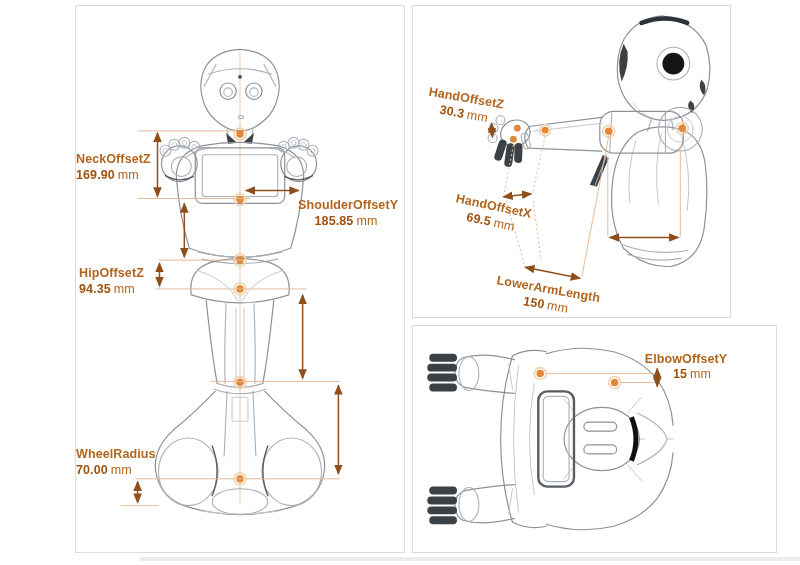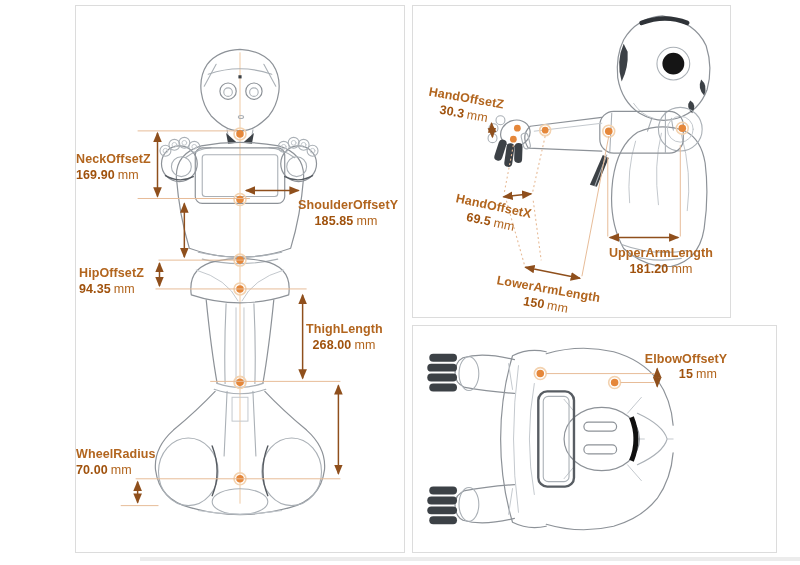--- a/index.html
+++ b/index.html
@@ -14,21 +14,21 @@
 
   
   .meas{position:absolute;color:#b2651e;font-size:12.5px;line-height:15.5px;
         font-weight:600;letter-spacing:.1px;}
   .meas .m-name{display:block;white-space:nowrap;}
   .meas .m-val{display:block;white-space:nowrap;}
   .meas .m-val b{font-weight:700;color:#a0520d;font-style:normal;}
   .meas .m-val i{font-style:normal;font-weight:400;margin-left:3px;color:#b2651e;}
   .align-right{text-align:left;}
   .align-center{text-align:center;}
-  .align-left{text-align:right;}
+  .align-left{text-align:center;}
   .rot10{transform:rotate(10deg);}
   .rot12{transform:rotate(12deg);}
 
   
   .rl{stroke:#aab0b6;fill:none;stroke-width:1.1;stroke-linecap:round;stroke-linejoin:round;}
   .rl2{stroke:#8d9298;fill:none;stroke-width:1.2;stroke-linecap:round;stroke-linejoin:round;}
   .rlt{stroke:#c3c8cd;fill:none;stroke-width:1;stroke-linecap:round;}
   .dkf{fill:#3c4146;stroke:none;}
   .dks{stroke:#555a60;fill:none;stroke-width:1.4;stroke-linecap:round;}
   .dim{stroke:#8f4f1c;fill:none;stroke-width:1.5;}
@@ -191,24 +191,20 @@
     <span class="m-val"><b>169.90</b><i>mm</i></span>
   </div>
   <div class="meas align-right" style="left:3px;top:260px;width:80px">
     <span class="m-name">HipOffsetZ</span>
     <span class="m-val"><b>94.35</b><i>mm</i></span>
   </div>
   <div class="meas align-center" style="left:222px;top:192px;width:96px">
     <span class="m-name">ShoulderOffsetY</span>
     <span class="m-val"><b>185.85</b><i>mm</i></span>
   </div>
-  <div class="meas align-center" style="left:230px;top:316px;width:76px">
-    <span class="m-name">ThighLength</span>
-    <span class="m-val"><b>268.00</b><i>mm</i></span>
-  </div>
   <div class="meas align-right" style="left:0;top:441px;width:78px">
     <span class="m-name">WheelRadius</span>
     <span class="m-val"><b>70.00</b><i>mm</i></span>
   </div>
 </div>
 
 <div id="panel-side" class="panel">
   <svg width="317" height="311" viewBox="0 0 319 313">
     <defs>
       <marker id="ms" markerWidth="8" markerHeight="8" refX="6.2" refY="3.5" orient="auto-start-reverse">
@@ -306,24 +302,20 @@
     <span class="m-val"><b>30.3</b><i>mm</i></span>
   </div>
   <div class="meas align-center rot12" style="left:36px;top:193px;width:86px">
     <span class="m-name">HandOffsetX</span>
     <span class="m-val"><b>69.5</b><i>mm</i></span>
   </div>
   <div class="meas align-center rot10" style="left:78px;top:276px;width:112px">
     <span class="m-name">LowerArmLength</span>
     <span class="m-val"><b>150</b><i>mm</i></span>
   </div>
-  <div class="meas align-center" style="left:192px;top:240px;width:112px">
-    <span class="m-name">UpperArmLength</span>
-    <span class="m-val"><b>181.20</b><i>mm</i></span>
-  </div>
 </div>
 
 <div id="panel-top" class="panel">
   <svg width="317" height="226" viewBox="0 0 319 228">
     <defs>
       <marker id="mt" markerWidth="8" markerHeight="8" refX="6.2" refY="3.5" orient="auto-start-reverse">
         <path d="M0,0.6 L7,3.5 L0,6.4 Z" fill="#8f4f1c"></path>
       </marker>
     </defs>
 

